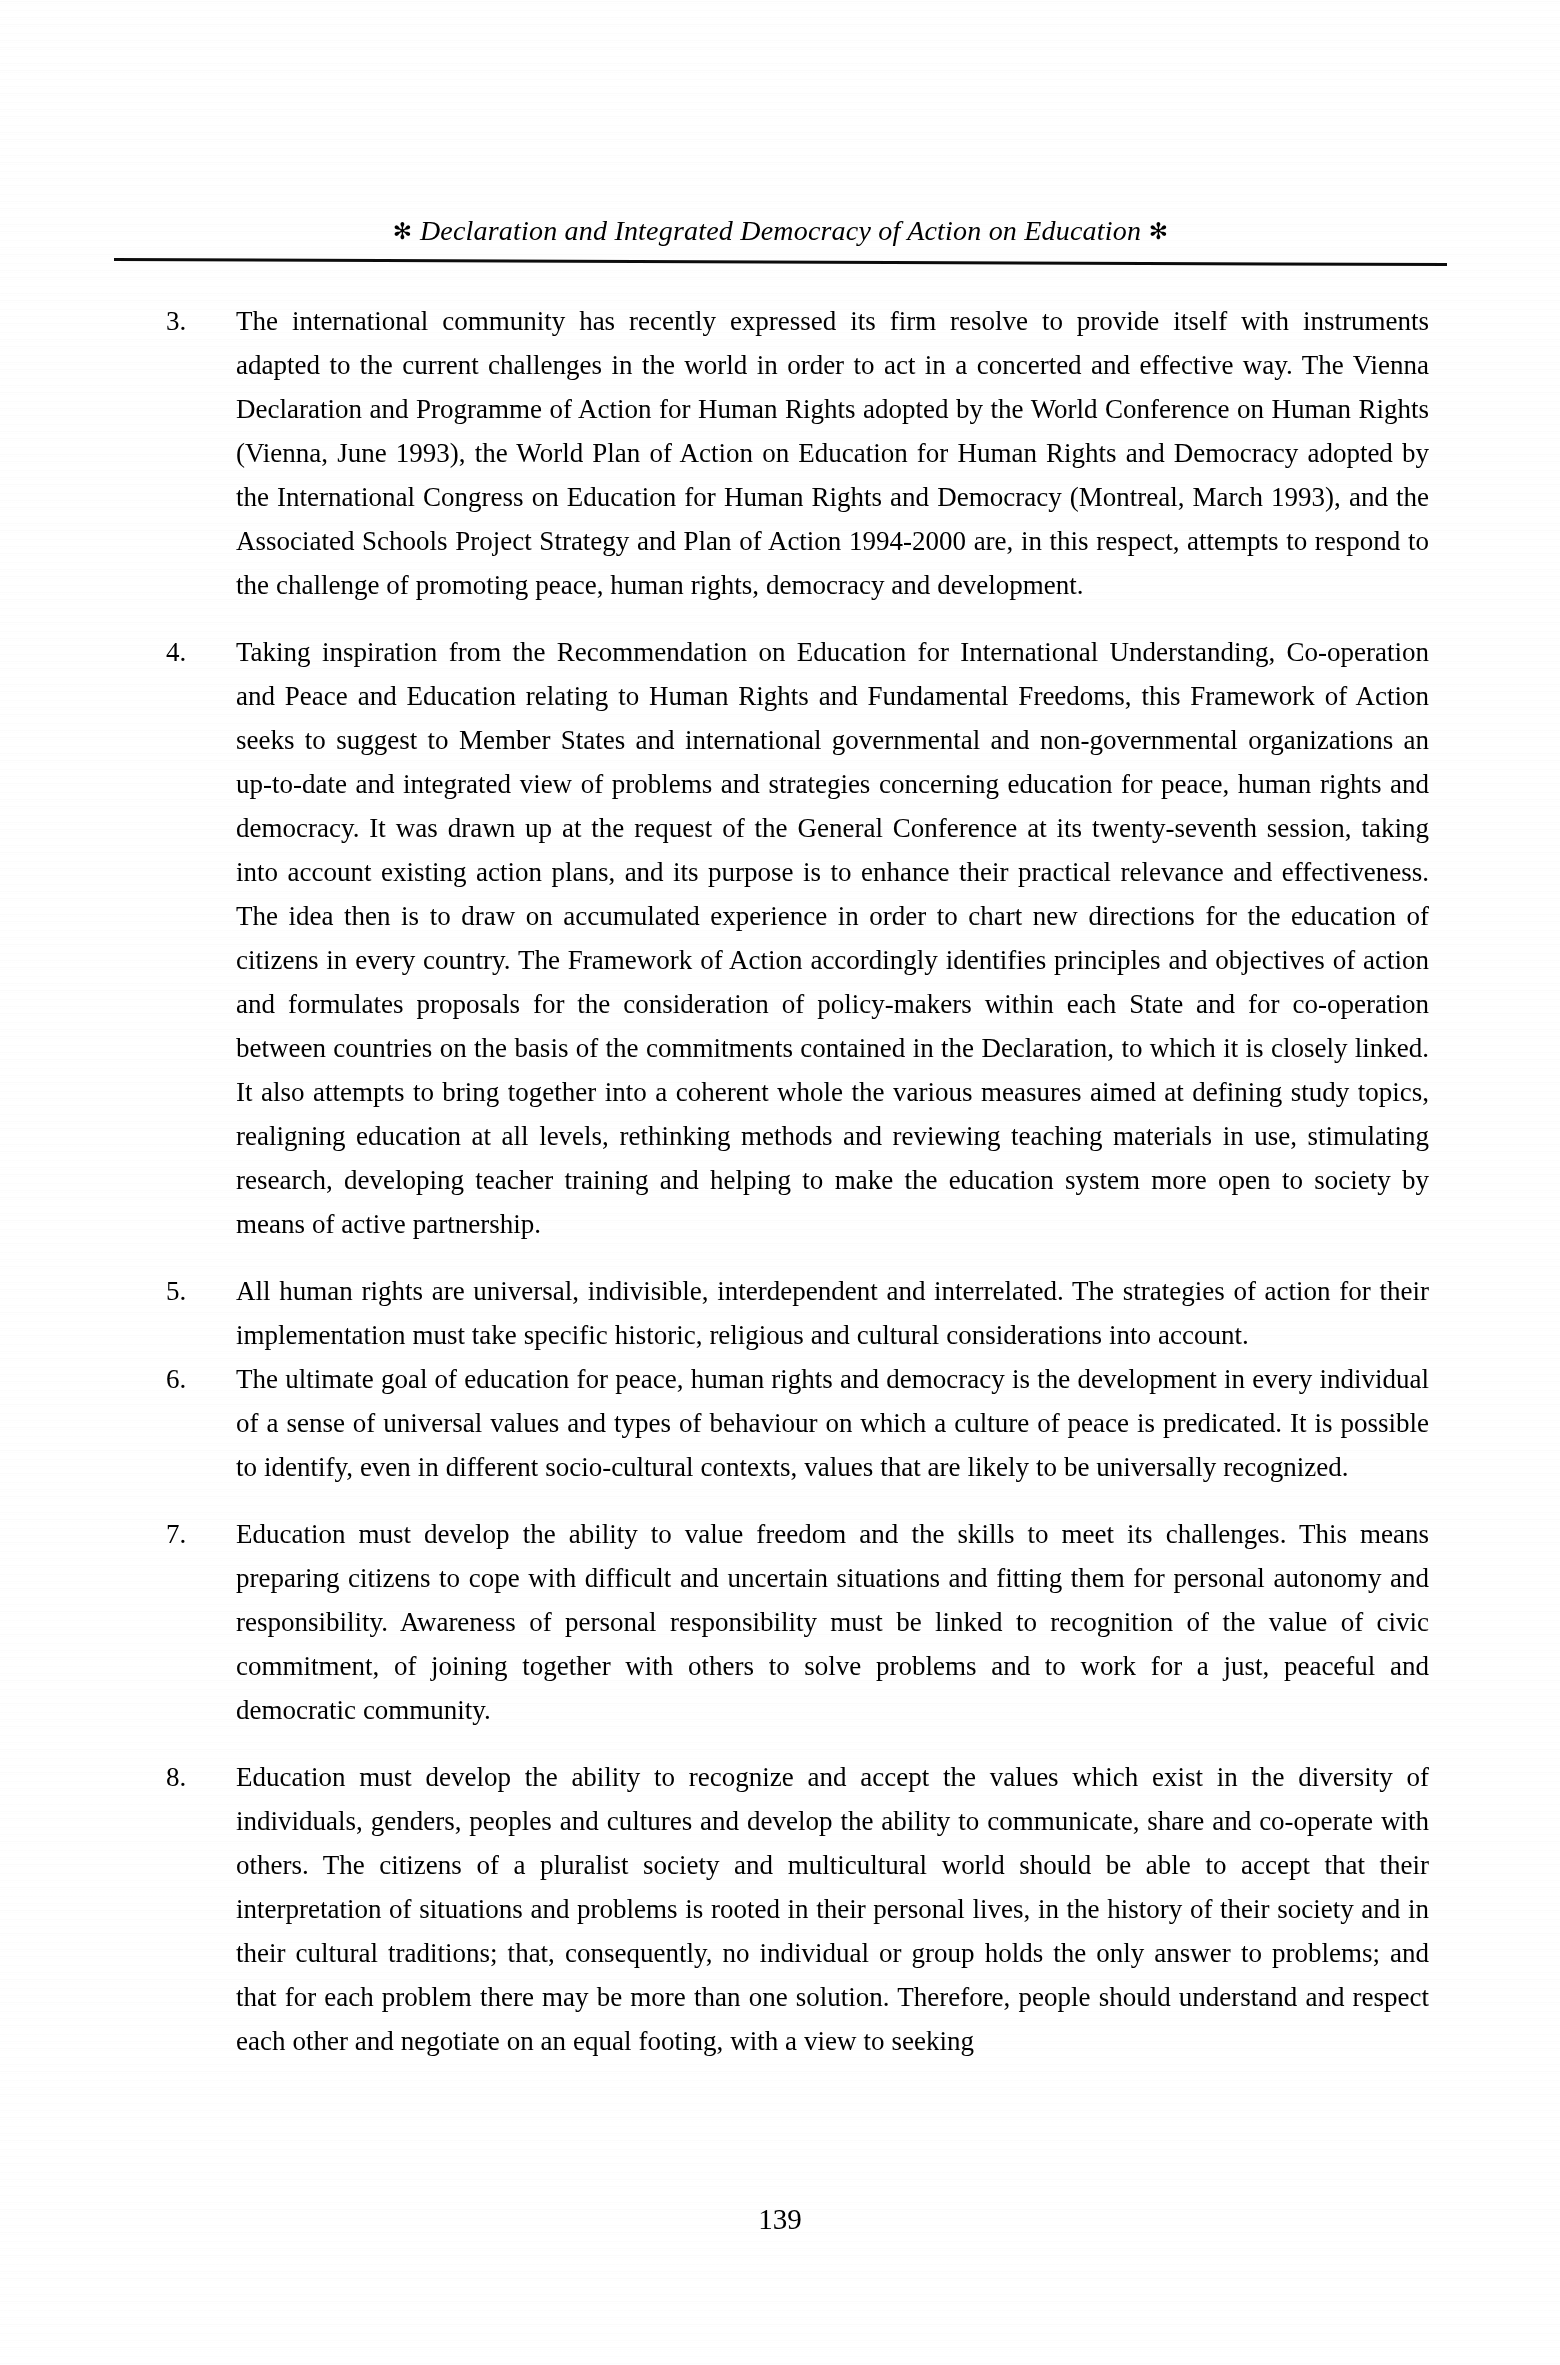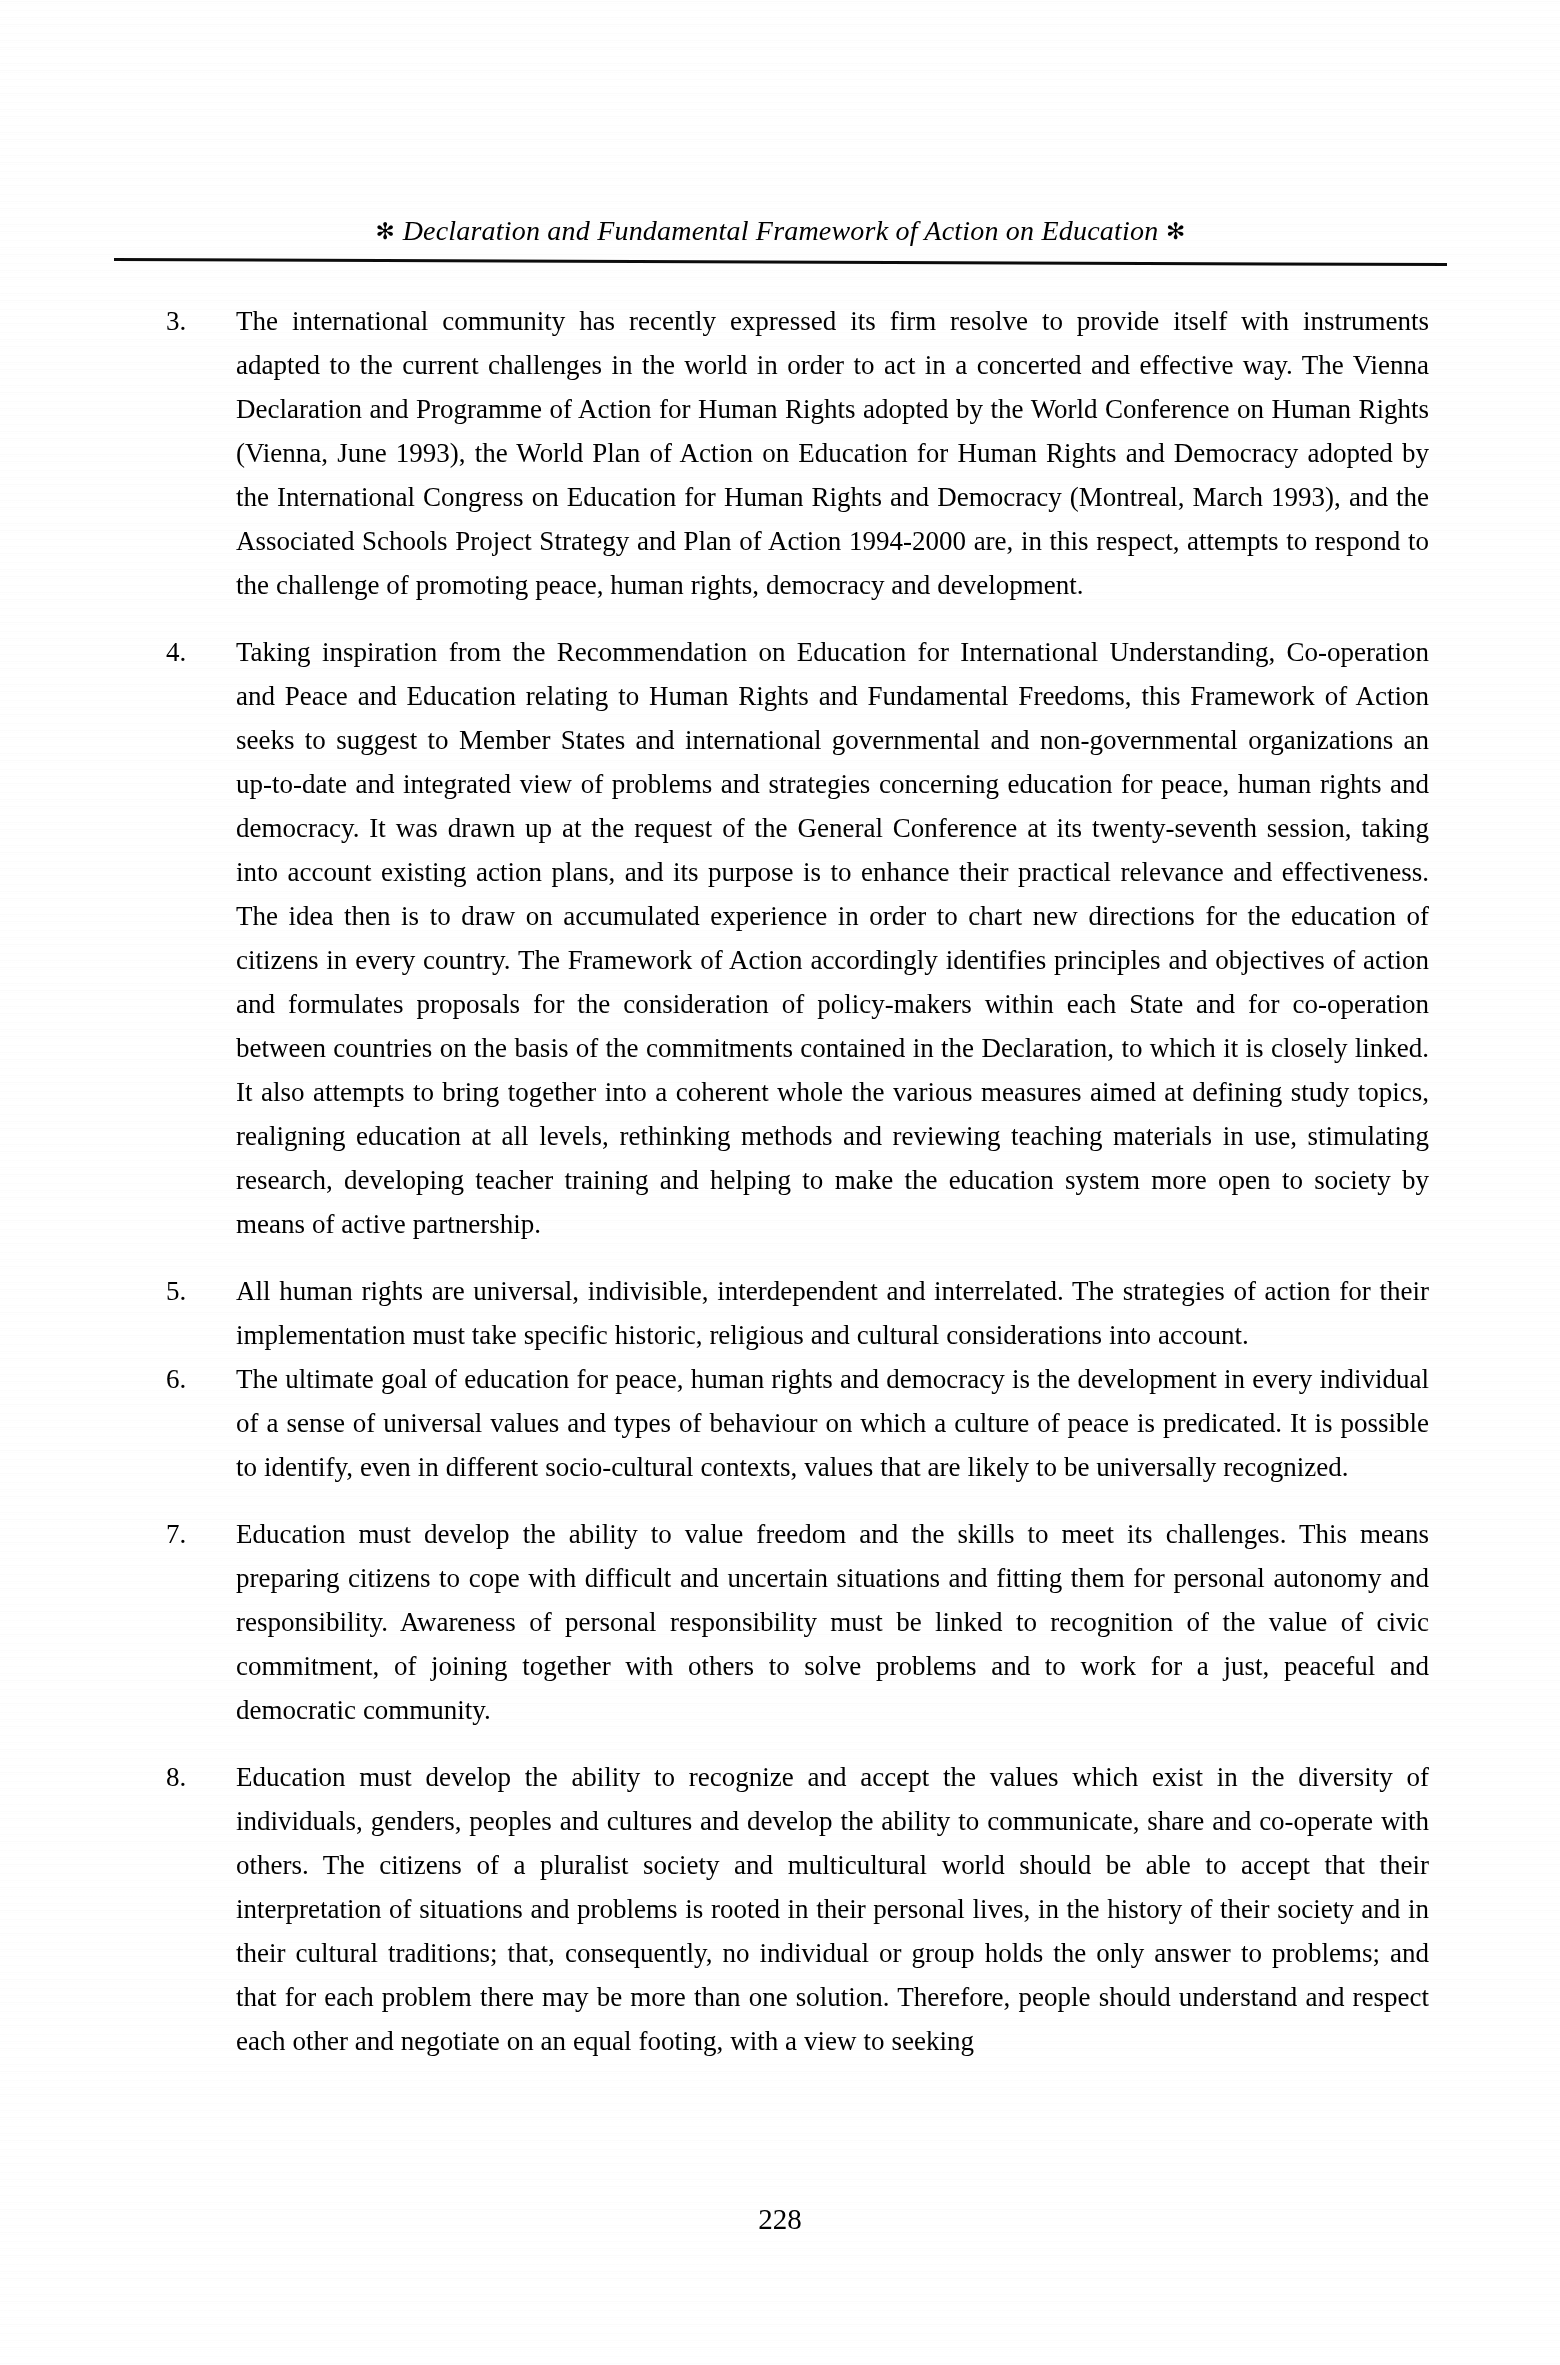--- a/index.html
+++ b/index.html
@@ -124,21 +124,21 @@
     background-image:
       repeating-linear-gradient(0deg, rgba(0,0,0,0.5) 0px, rgba(0,0,0,0) 0.8px, rgba(0,0,0,0) 2.3px);
   }
 </style>
 </head>
 <body>
 
 <div class="page">
 
   <div class="running-head">
-    <span class="star">✻</span><span>Declaration and Fundamental Framework of Action on Education</span><span class="star">✻</span>
+    <span class="star">✻</span><span>Declaration and Integrated Democracy of Action on Education</span><span class="star">✻</span>
   </div>
   <div class="head-rule"></div>
 
   <div class="content">
 
     <p class="para gap-3">
       <span class="num">3.</span>
       <span>The international community has recently expressed its firm resolve to provide itself with instruments adapted to the current challenges in the world in order to act in a concerted and effective way.  The Vienna Declaration and Programme of Action for Human Rights adopted by the World Conference on Human Rights (Vienna, June 1993), the World Plan of Action on Education for Human Rights and Democracy adopted by the International Congress on Education for Human Rights and Democracy (Montreal, March 1993), and the Associated Schools Project Strategy and Plan of Action 1994-2000 are, in this respect, attempts to respond to the challenge of promoting peace, human rights, democracy and development.</span>
     </p>
 
@@ -163,17 +163,17 @@
       <span>Education must develop the ability to value freedom and the skills to meet its challenges. This means preparing citizens to cope with difficult and uncertain situations and fitting them for personal autonomy and responsibility.  Awareness of personal responsibility must be linked to recognition of the value of civic commitment, of joining together with others to solve problems and to work for a just, peaceful and democratic community.</span>
     </p>
 
     <p class="para gap-8">
       <span class="num">8.</span>
       <span>Education must develop the ability to recognize and accept the values which exist in the diversity of individuals, genders, peoples and cultures and develop the ability to communicate, share and co-operate with others.  The citizens of a pluralist society and multicultural world should be able to accept that their interpretation of situations and problems is rooted in their personal lives, in the history of their society and in their cultural traditions; that, consequently, no individual or group holds the only answer to problems; and that for each problem there may be more than one solution.  Therefore, people should understand and respect each other and negotiate on an equal footing, with a view to seeking</span>
     </p>
 
   </div>
 
-  <div class="folio">228</div>
+  <div class="folio">139</div>
 
   <div class="grain"></div>
 </div>
 
 
 </body></html>

